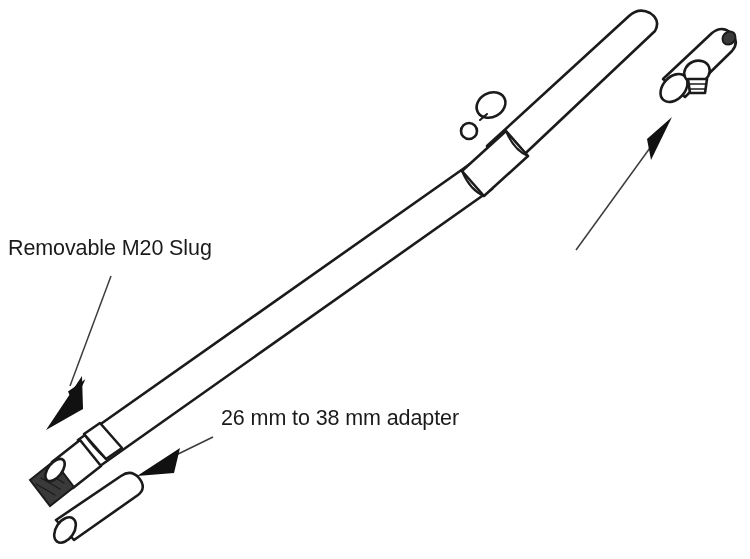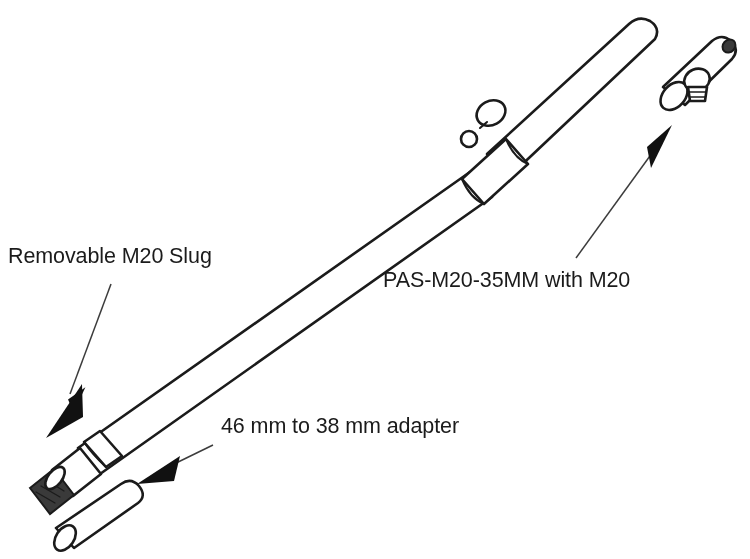--- a/index.html
+++ b/index.html
@@ -14,21 +14,20 @@
     position: relative;
     overflow: hidden;
     font-family: "Liberation Sans", sans-serif;
     color: #1a1a1a;
   }
   #diagram-root {
     position: absolute;
     inset: 0;
     width: 750px;
     height: 455px;
-    margin-top: 8px;
   }
   svg#figure {
     position: absolute;
     top: 0;
     left: 0;
     width: 750px;
     height: 559px;
     display: block;
   }
   .label {
@@ -181,17 +180,17 @@
 
     <g>
       <path class="leader" d="M 213 437 L 172 457"></path>
       <path class="arrowhead" d="M 137 476 L 180 448 L 174 473 Z"></path>
     </g>
 
   </svg>
 
   <div class="label" id="label-slug">Removable M20 Slug</div>
 
-  <div class="label" id="label-pas"><span>PAS-M20-35MM with M20</span><br></div>
+  <div class="label" id="label-pas"><br></div>
 
-  <div class="label" id="label-adapter">46 mm to 38 mm adapter</div>
+  <div class="label" id="label-adapter">26 mm to 38 mm adapter</div>
 
 </div>
 
 </body></html>

